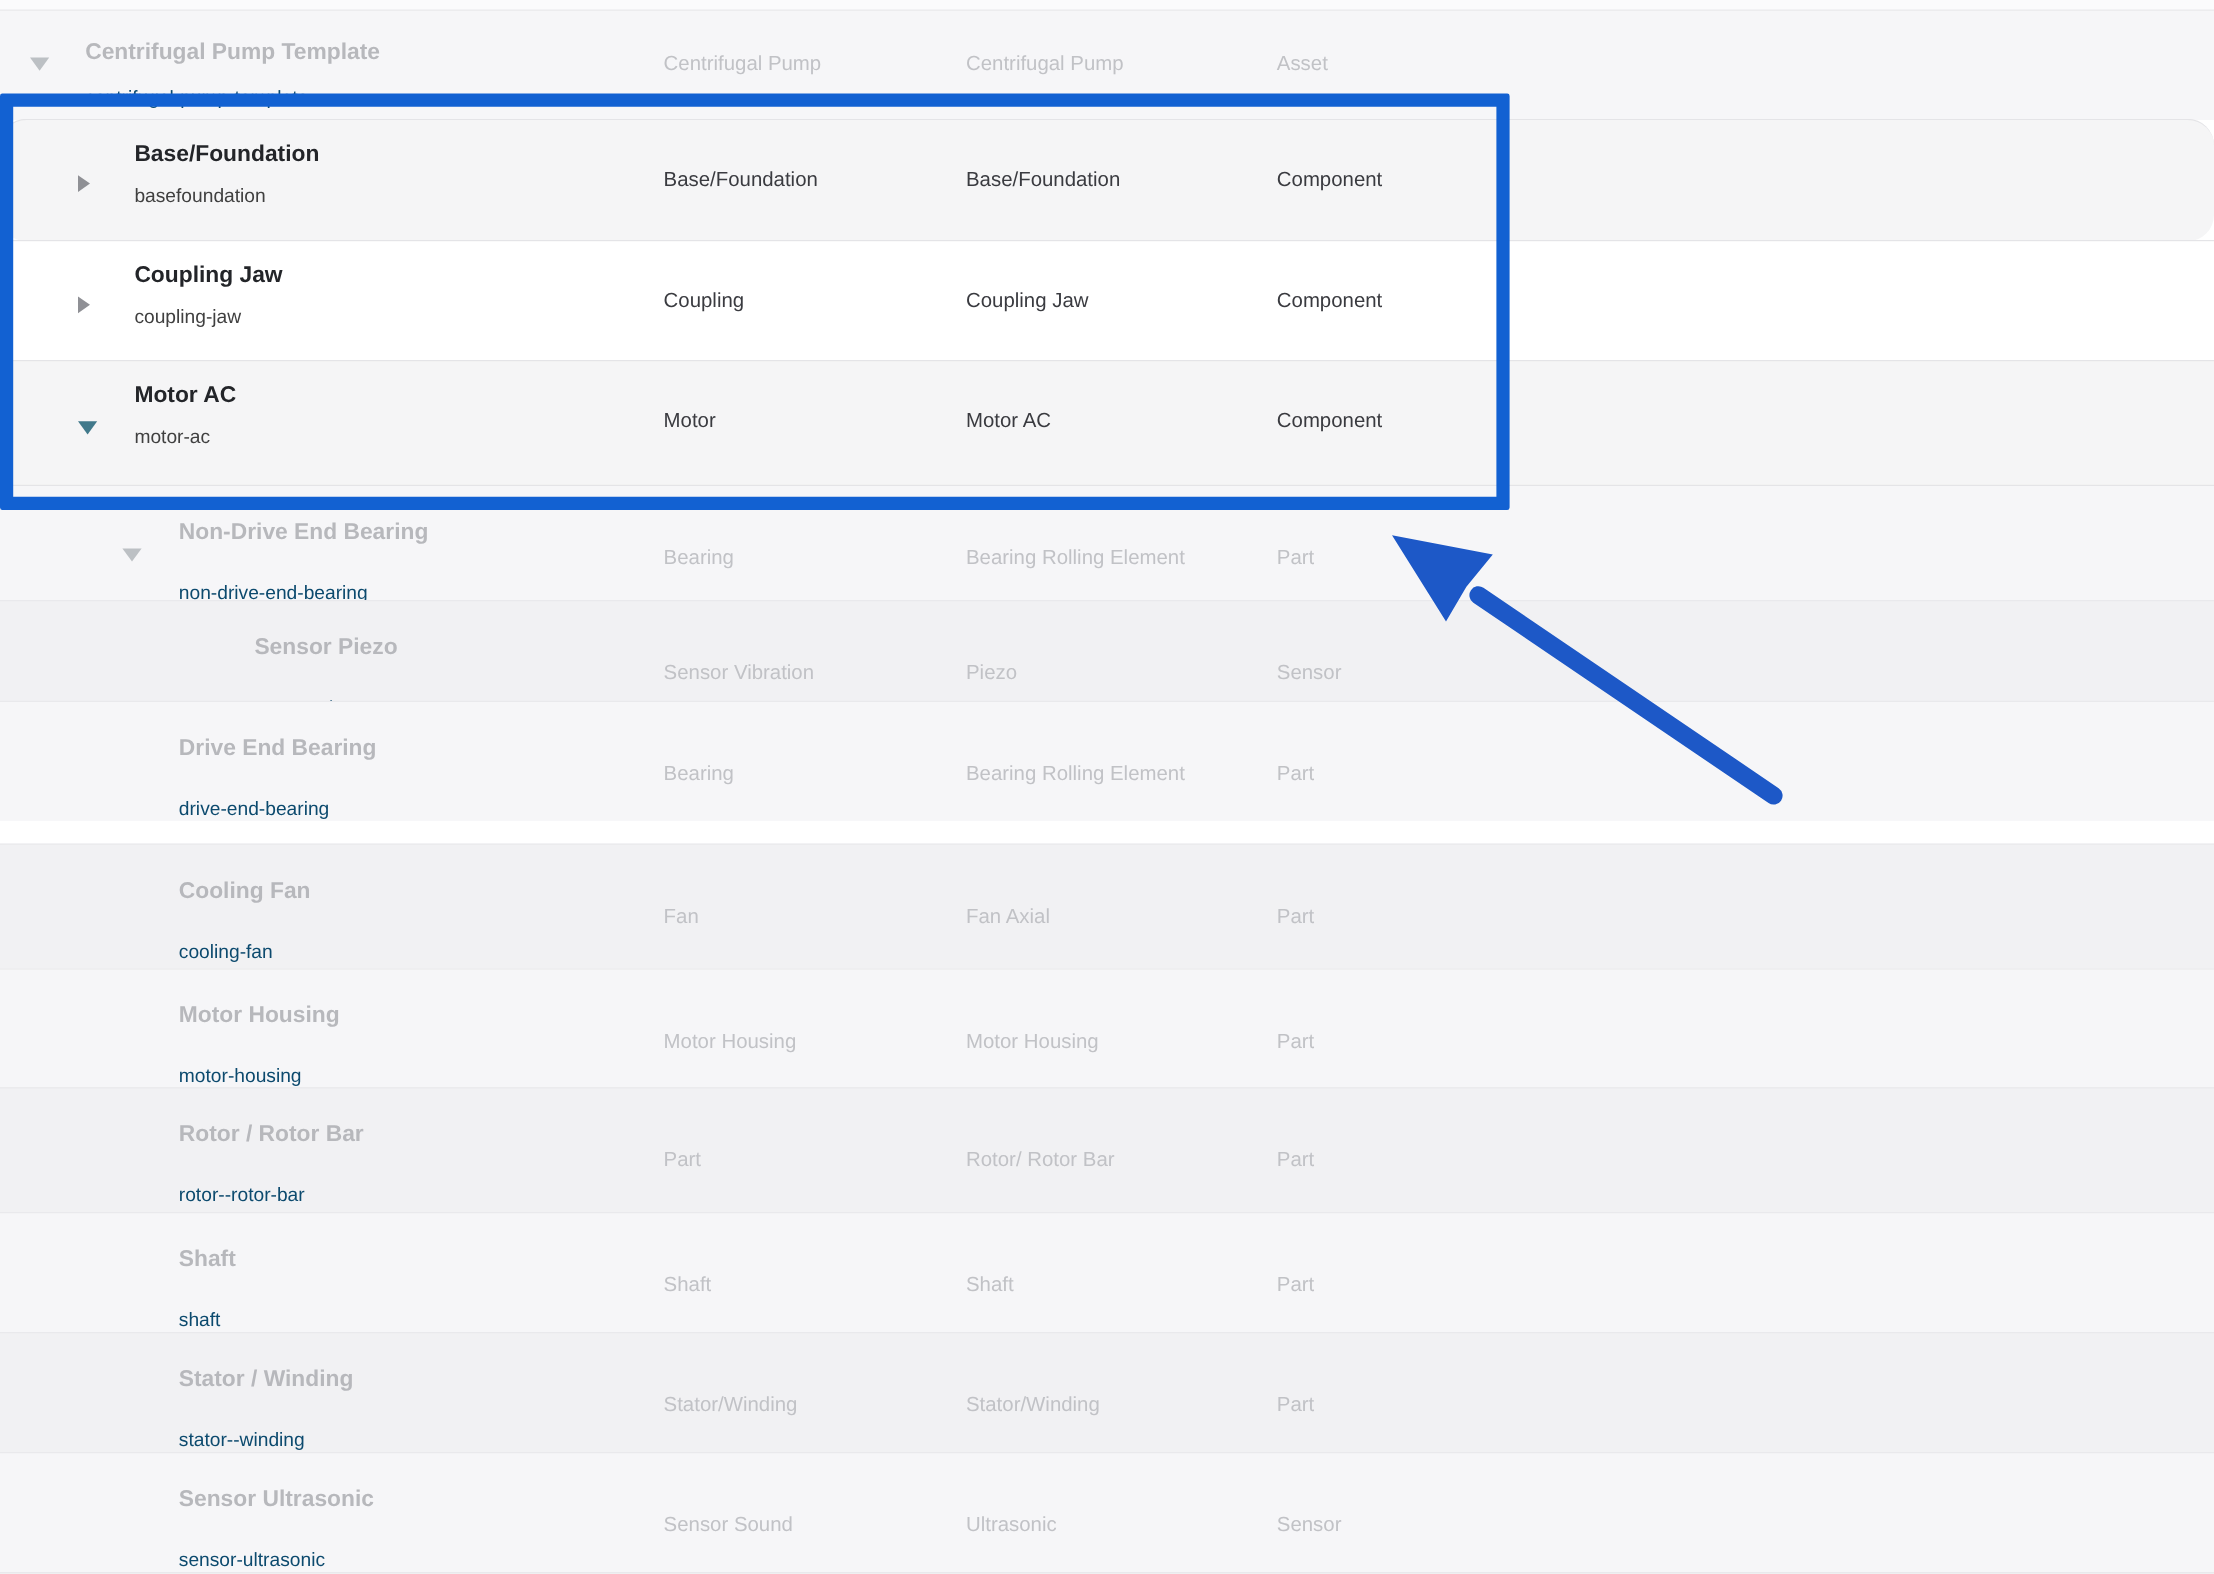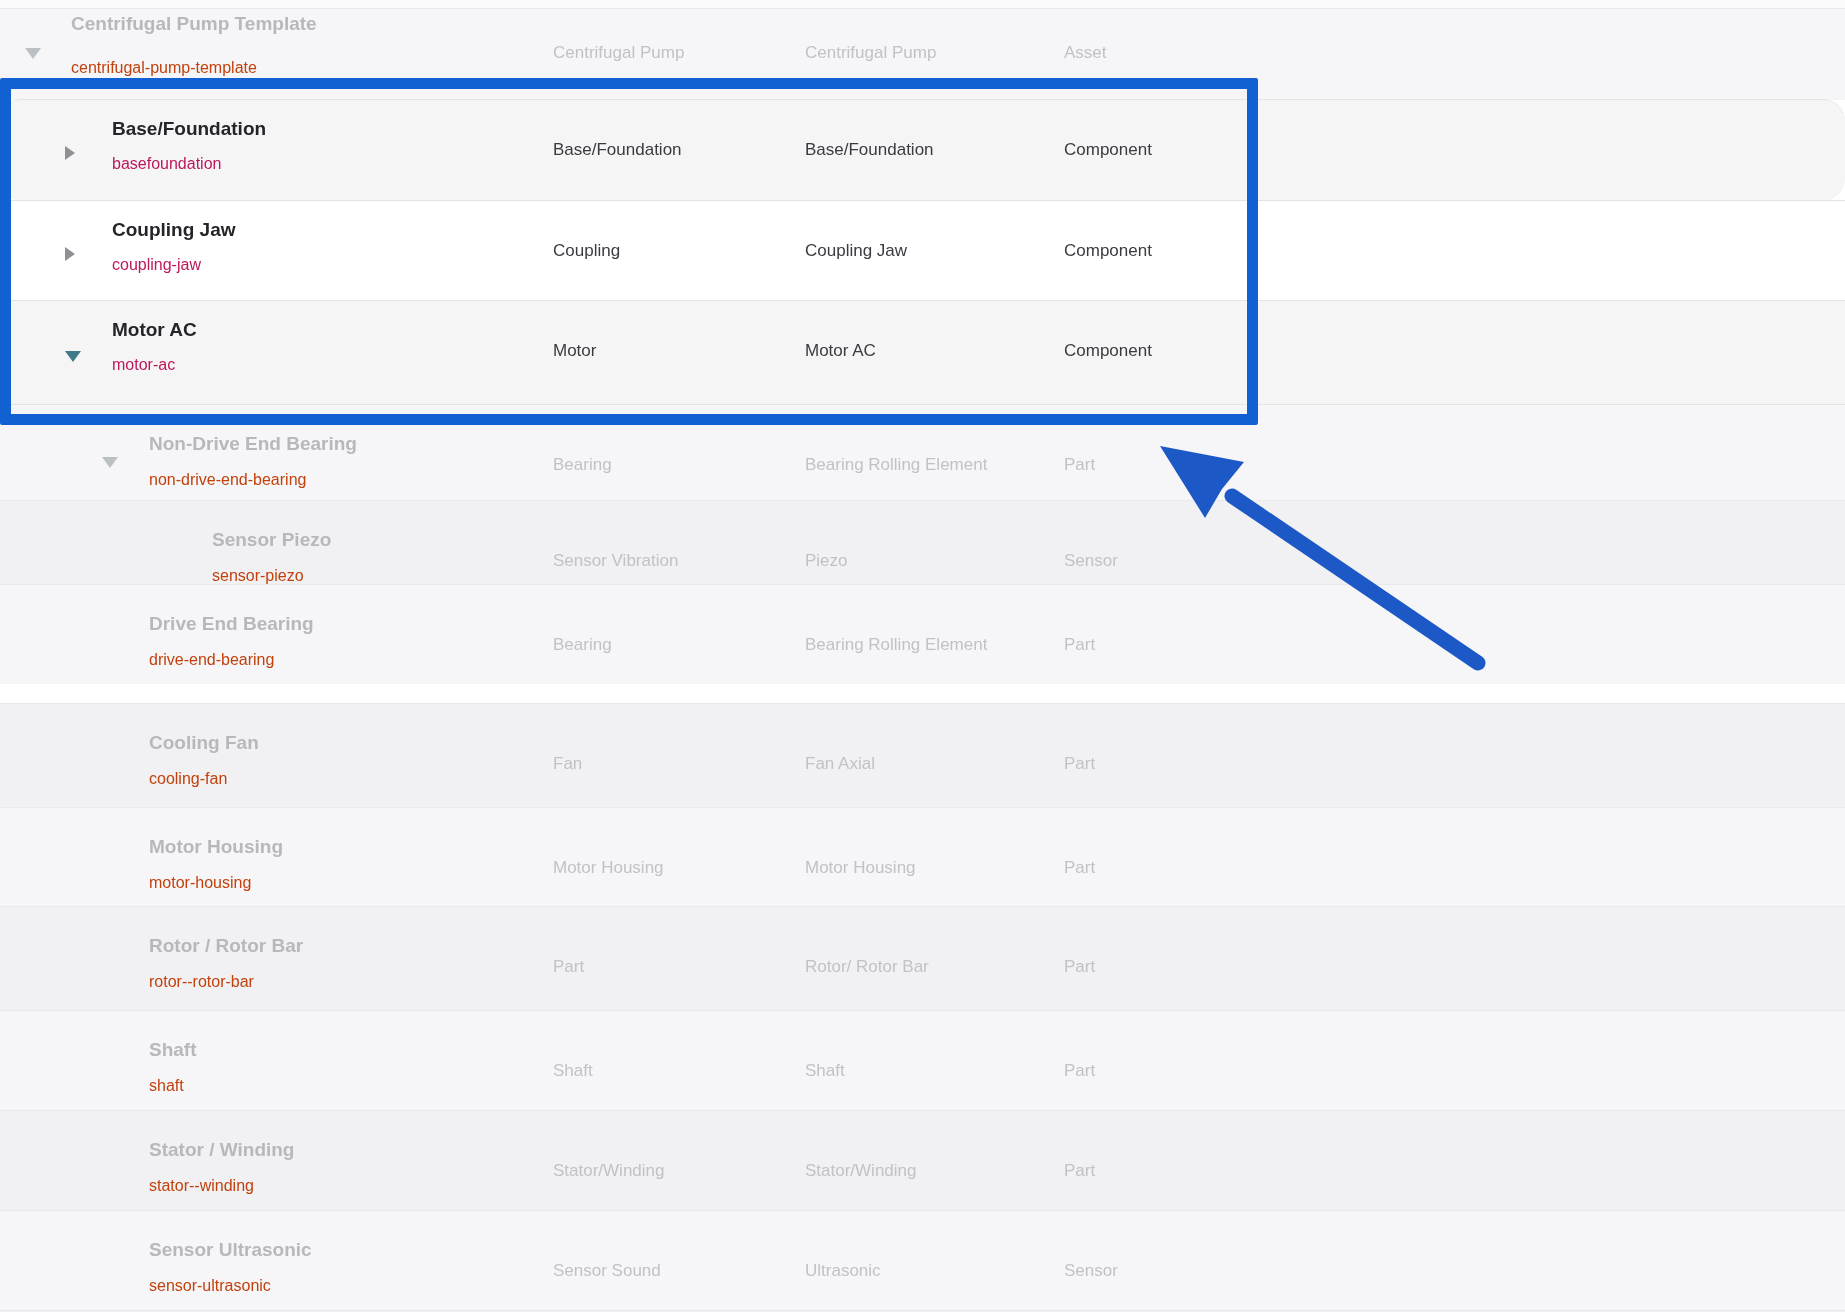--- a/index.html
+++ b/index.html
@@ -13,35 +13,35 @@
   
   .bgw{background:#ffffff;}
   .bgg{background:#f5f5f6;}
   .bgwd{background:#f6f6f8;}
   .bggd{background:#f1f1f3;}
   
   .divv{border-top:1px solid #e4e4e7;}
   .divd{border-top:1px solid #e9e9ec;}
   
   .name{font-size:19px;font-weight:700;color:#232529;}
-  .slug{font-size:16px;font-weight:400;color:#be185d;}
+  .slug{font-size:16px;font-weight:400;color:#404040;}
   .col{font-size:17px;font-weight:400;color:#3a3b40;}
   .dim .name{color:#b7b8bc;}
-  .dim .slug{color:#c2410c;}
+  .dim .slug{color:#0c4a6e;margin-top:15px;}
   .dim .col{color:#c1c2c6;}
   
   .boxrow .name{top:18px;}
   .boxrow .slug{top:55px;}
   .boxrow .col{top:40px;}
   
   .dimrow .name{top:28px;}
   .dimrow .slug{top:66px;}
   .dimrow .col{top:50px;text-align:right;}
   
-  .tmplrow .name{top:4px;}
+  .tmplrow .name{top:24px;}
   .tmplrow .slug{top:50px;}
   .tmplrow .col{top:34px;}
   
   .lvl0 .name,.lvl0 .slug{left:71px;}
   .lvl1 .name,.lvl1 .slug{left:112px;}
   .lvl2 .name,.lvl2 .slug{left:149px;}
   .lvl3 .name,.lvl3 .slug{left:212px;}
   .c2{left:553px;}
   .c3{left:805px;}
   .c4{left:1064px;}

